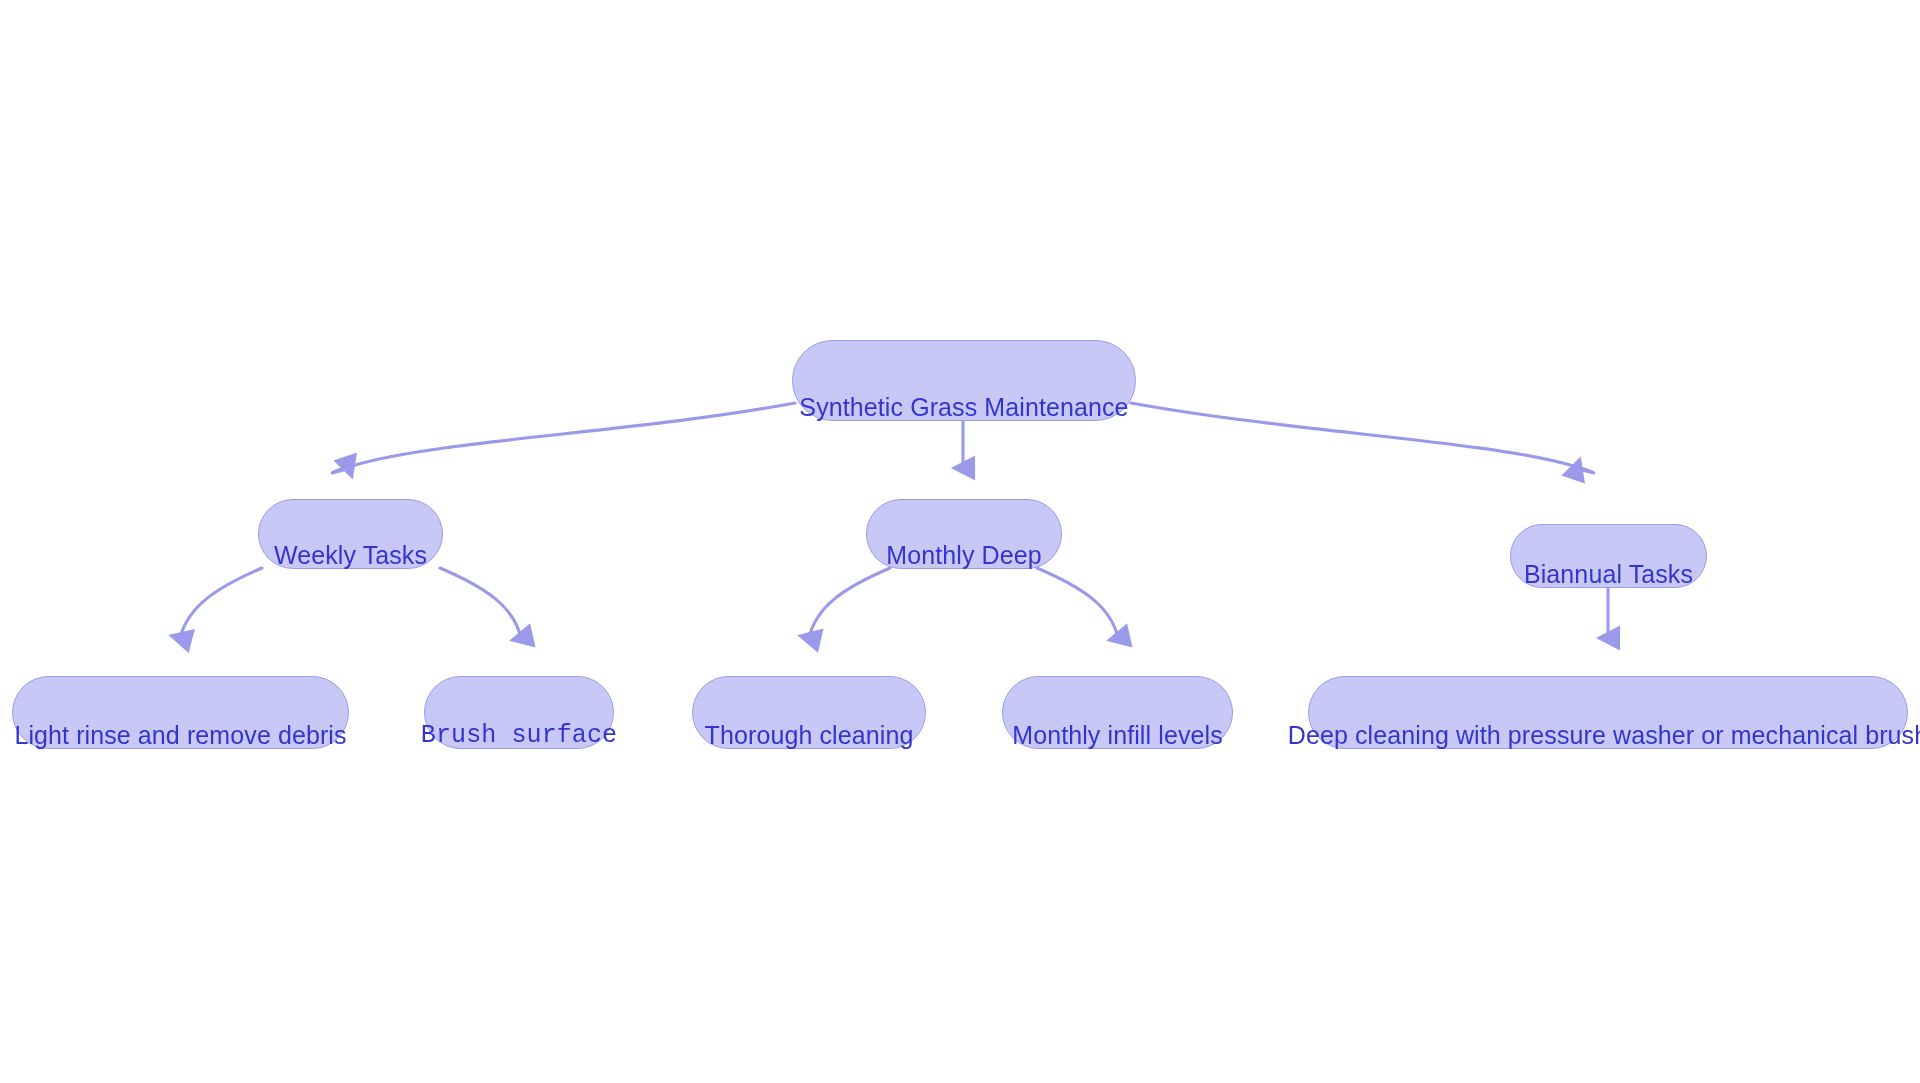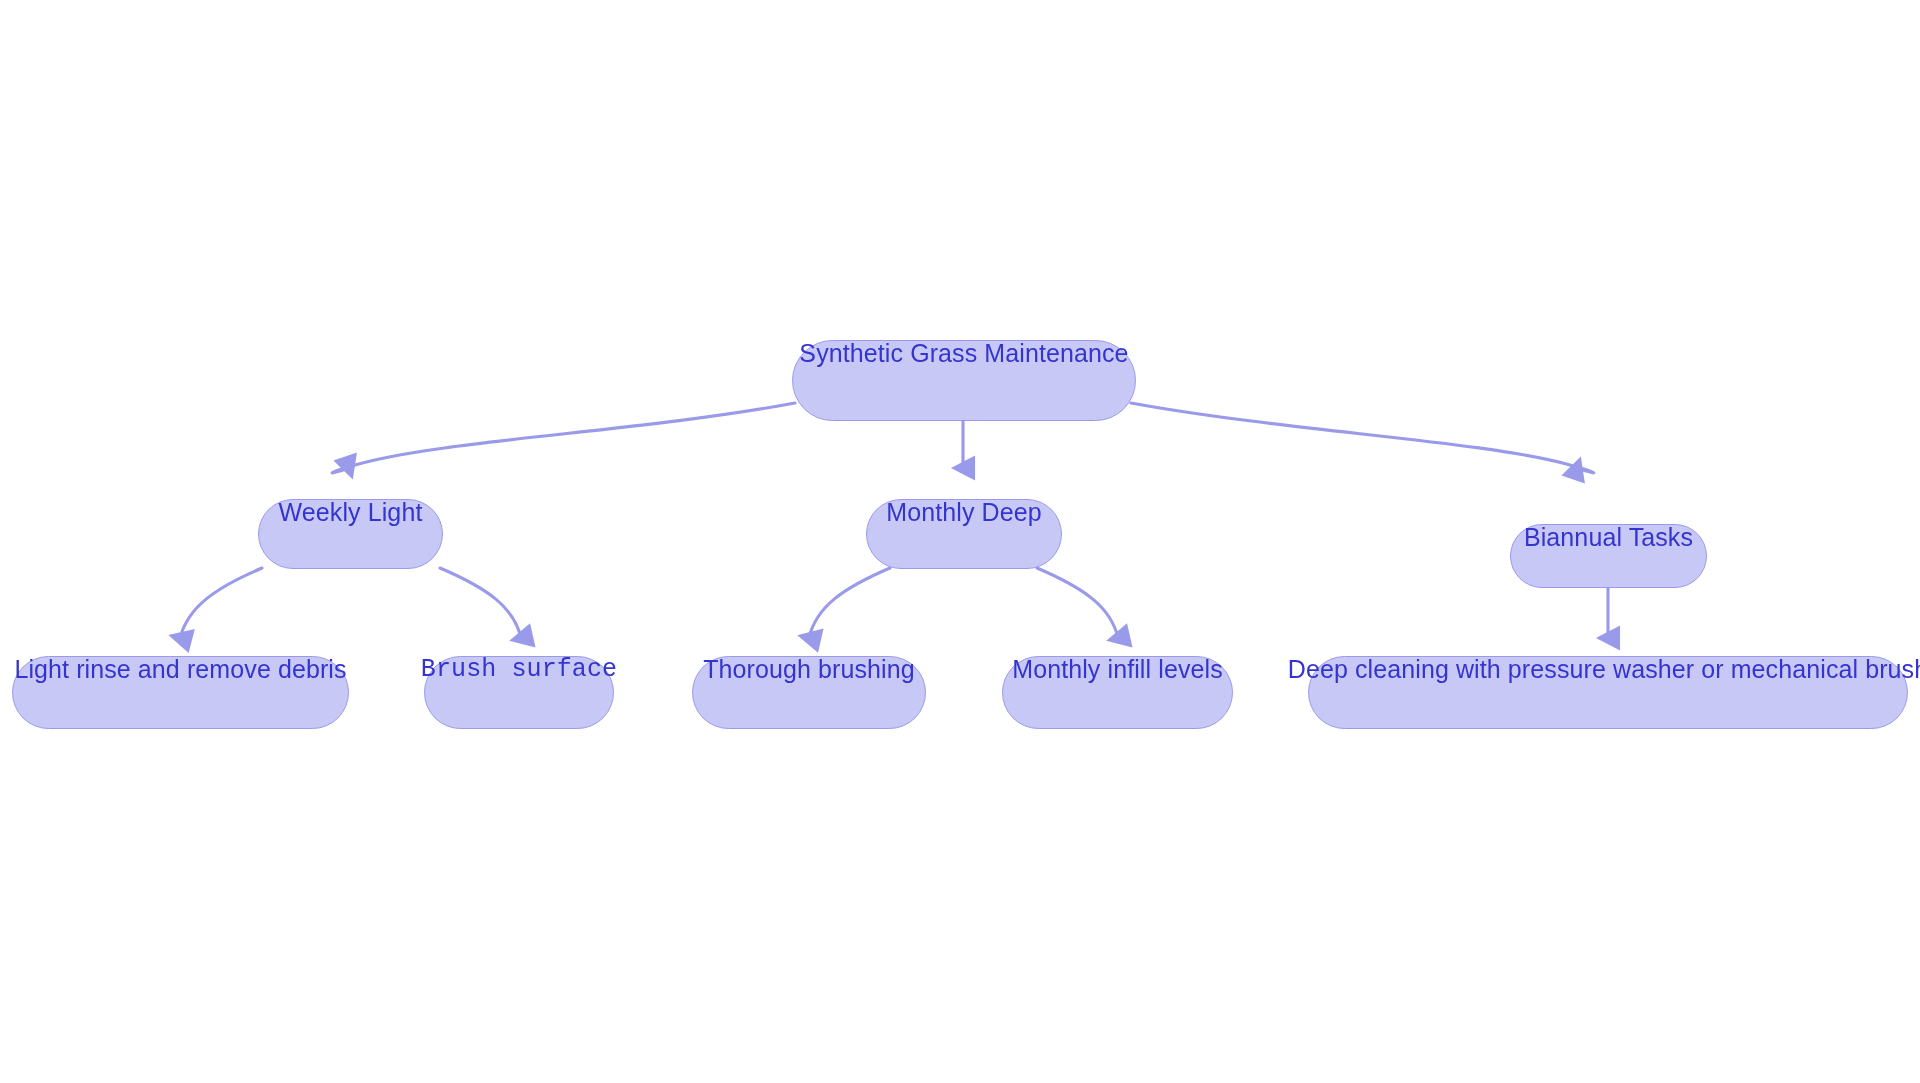--- a/index.html
+++ b/index.html
@@ -22,37 +22,37 @@
     left: 0;
     top: 0;
     width: 1920px;
     height: 1083px;
     pointer-events: none;
   }
   .node {
     position: absolute;
     box-sizing: border-box;
     display: flex;
-    align-items: flex-start;
+    align-items: flex-end;
     justify-content: center;
     background: #c8c8f7;
     border: 1.6px solid #9a9aea;
     border-radius: 999px;
     color: #3434cf;
     letter-spacing: 0.1px;
     white-space: nowrap;
     text-align: center;
   }
   .node .label {
     display: block;
     line-height: 1;
   }
   .node-root   { font-size: 25px; }
   .node-level2 { font-size: 25px; }
-  .node-leaf   { font-size: 25px; }
+  .node-leaf   { font-size: 25px; margin-top: 20px; }
 </style>
 </head>
 <body>
 
 <div id="canvas">
 
   <svg id="edge-layer" viewBox="0 0 1920 1083" width="1920" height="1083" xmlns="http://www.w3.org/2000/svg">
     <defs>
       <marker id="arrowhead" markerWidth="9" markerHeight="9" refX="4.2" refY="4.5" orient="auto" markerUnits="strokeWidth">
         <path d="M 0.2 0.6 L 8.2 0.6 L 4.2 8.4 Z" fill="#9a9aea"></path>
@@ -77,41 +77,41 @@
 
       <path d="M 1608 568 L 1608 638" marker-end="url(#arrowhead)"></path>
     </g>
   </svg>
 
   <div class="node node-root" style="left:792px; top:340px; width:344px; height:81px;">
     <span class="label">Synthetic Grass Maintenance</span>
   </div>
 
   <div class="node node-level2" style="left:258px; top:499px; width:185px; height:70px;">
-    <span class="label">Weekly Light</span>
+    <span class="label">Weekly Tasks</span>
   </div>
 
   <div class="node node-level2" style="left:866px; top:499px; width:196px; height:70px;">
     <span class="label">Monthly Deep</span>
   </div>
 
   <div class="node node-level2" style="left:1510px; top:524px; width:197px; height:64px;">
     <span class="label">Biannual Tasks</span>
   </div>
 
   <div class="node node-leaf" style="left:12px; top:656px; width:337px; height:73px;">
     <span class="label">Light rinse and remove debris</span>
   </div>
 
   <div class="node node-leaf" style="left:424px; top:656px; width:190px; height:73px;font-family:Liberation Mono, monospace;">
     <span class="label">Brush surface</span>
   </div>
 
   <div class="node node-leaf" style="left:692px; top:656px; width:234px; height:73px;">
-    <span class="label">Thorough brushing</span>
+    <span class="label">Thorough cleaning</span>
   </div>
 
   <div class="node node-leaf" style="left:1002px; top:656px; width:231px; height:73px;">
     <span class="label">Monthly infill levels</span>
   </div>
 
   <div class="node node-leaf" style="left:1308px; top:656px; width:600px; height:73px;">
     <span class="label">Deep cleaning with pressure washer or mechanical brush</span>
   </div>
 

